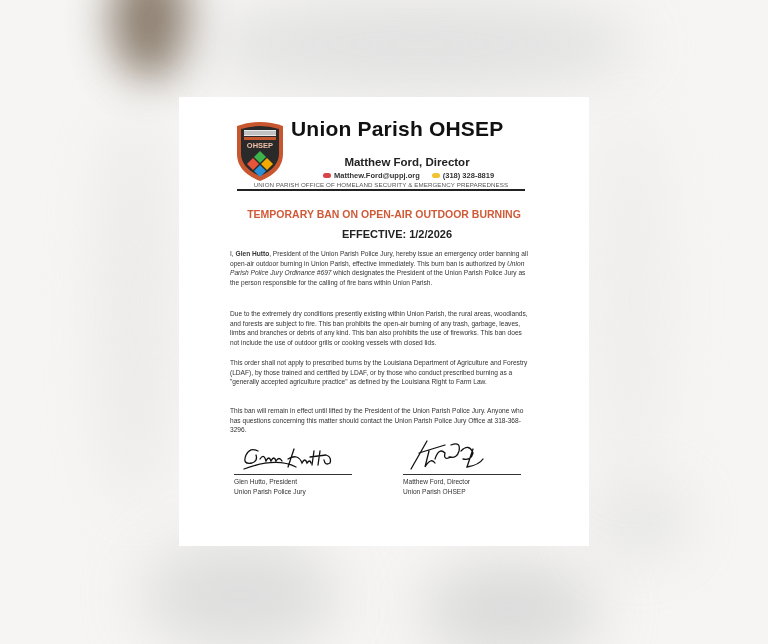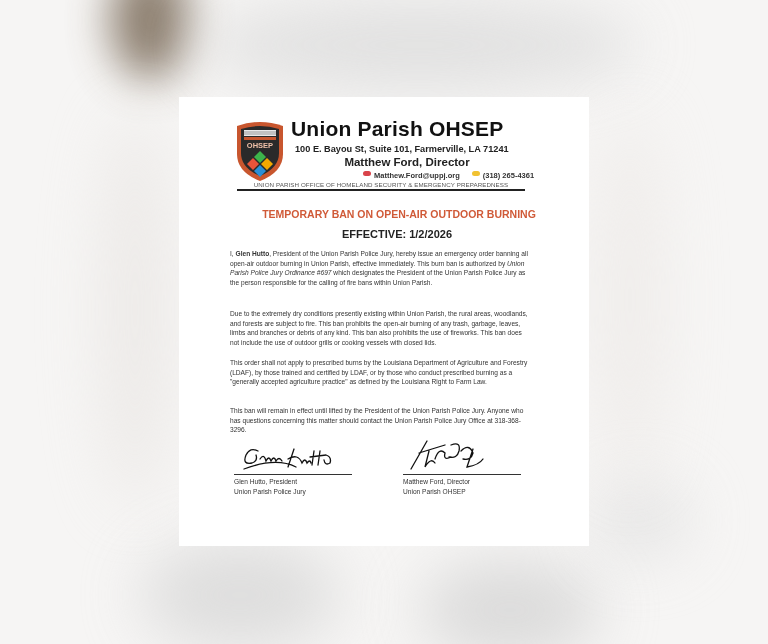--- a/index.html
+++ b/index.html
@@ -20,28 +20,28 @@
 
     .doc {
       position: absolute; left: 179px; top: 97px; width: 410px; height: 449px;
       background: #ffffff; box-sizing: border-box;
     }
     .letterhead { position: absolute; left: 54px; top: 20px; width: 292px; height: 72px; }
     .logo { position: absolute; left: 0; top: 3px; width: 54px; height: 62px; }
     .lh-title { position: absolute; left: 58px; top: 0; font-size: 21px; font-weight: bold; color: #111; letter-spacing: 0.2px; white-space: nowrap; }
     .lh-address { position: absolute; left: 62px; top: 27px; font-size: 9.2px; font-weight: bold; color: #222; white-space: nowrap; }
     .lh-director { position: absolute; left: 0; width: 100%; padding-left: 56px; box-sizing: border-box; text-align: center; top: 39px; font-size: 11.5px; font-weight: bold; color: #222; white-space: nowrap; }
-    .lh-contact { position: absolute; left: 90px; top: 54px; font-size: 7.5px; font-weight: bold; color: #333; white-space: nowrap; display: flex; gap: 3px; margin-left: 40px; }
+    .lh-contact { position: absolute; left: 90px; top: 54px; font-size: 7.5px; font-weight: bold; color: #333; white-space: nowrap; display: flex; align-items: center; gap: 3px; }
     .lh-contact .ico { display: inline-block; width: 8px; height: 5px; border-radius: 3px; }
     .ico-mail { background: #d9434a; }
     .ico-phone { background: #f1c232; margin-left: 9px; }
     .lh-org { position: absolute; left: 4px; top: 64px; width: 288px; font-size: 6.2px; color: #555; text-align: center; white-space: nowrap; letter-spacing: 0.1px; }
     .lh-rule { position: absolute; left: 4px; top: 72px; width: 288px; height: 2px; background: #222; }
 
-    .doc-title { position: absolute; left: 0; width: 100%; top: 111px; text-align: center; font-size: 10.5px; font-weight: bold; color: #d05a38; padding-left: 15px; }
+    .doc-title { position: absolute; left: 0; width: 100%; top: 111px; text-align: center; font-size: 10.5px; font-weight: bold; color: #d05a38; }
     .doc-effective { position: absolute; left: 13px; width: 100%; top: 131px; text-align: center; font-size: 11px; font-weight: bold; color: #222; }
 
     .body-text { position: absolute; left: 51px; width: 300px; font-size: 6.6px; line-height: 9.6px; color: #333; }
     .p1 { top: 152px; }
     .p2 { top: 212px; }
     .p3 { top: 261px; }
     .p4 { top: 309px; }
 
     .sig { position: absolute; top: 340px; width: 120px; height: 60px; }
     .sig-left { left: 55px; }
@@ -74,27 +74,26 @@
       <line x1="11" y1="12" x2="43" y2="12" stroke="#999" stroke-width="1"></line>
       <line x1="11" y1="14" x2="43" y2="14" stroke="#999" stroke-width="1"></line>
       <rect x="11" y="17" width="32" height="3" fill="#c8562e"></rect>
       <text x="27" y="28" font-size="7.5" font-weight="bold" fill="#f0c0a8" text-anchor="middle" font-family="Liberation Sans, sans-serif">OHSEP</text>
       <polygon points="27,31 33,37 27,43 21,37" fill="#3cb44b"></polygon>
       <polygon points="20,38 26,44 20,50 14,44" fill="#e8543a"></polygon>
       <polygon points="34,38 40,44 34,50 28,44" fill="#f2a900"></polygon>
       <polygon points="27,45 33,51 27,57 21,51" fill="#2a8fd6"></polygon>
     </svg>
     <div class="lh-title">Union Parish OHSEP</div>
-    <div class="lh-address">100 E. Bayou St, Suite 101, Farmerville, LA 71241</div>
     <div class="lh-director">Matthew Ford, Director</div>
     <div class="lh-contact">
       <span class="ico ico-mail"></span>
       <span>Matthew.Ford@uppj.org</span>
       <span class="ico ico-phone"></span>
-      <span>(318) 265-4361</span>
+      <span>(318) 328-8819</span>
     </div>
     <div class="lh-org">UNION PARISH OFFICE OF HOMELAND SECURITY &amp; EMERGENCY PREPAREDNESS</div>
     <div class="lh-rule"></div>
   </div>
 
   <div class="doc-title">TEMPORARY BAN ON OPEN-AIR OUTDOOR BURNING</div>
   <div class="doc-effective">EFFECTIVE: 1/2/2026</div>
 
   <div class="body-text p1"><span>I, </span><b>Glen Hutto</b><span>, President of the Union Parish Police Jury, hereby issue an emergency order banning all open-air outdoor burning in Union Parish, effective immediately. This burn ban is authorized by </span><i>Union Parish Police Jury Ordinance #697</i><span> which designates the President of the Union Parish Police Jury as the person responsible for the calling of fire bans within Union Parish.</span></div>
   <div class="body-text p2">Due to the extremely dry conditions presently existing within Union Parish, the rural areas, woodlands, and forests are subject to fire. This ban prohibits the open-air burning of any trash, garbage, leaves, limbs and branches or debris of any kind. This ban also prohibits the use of fireworks. This ban does not include the use of outdoor grills or cooking vessels with closed lids.</div>

